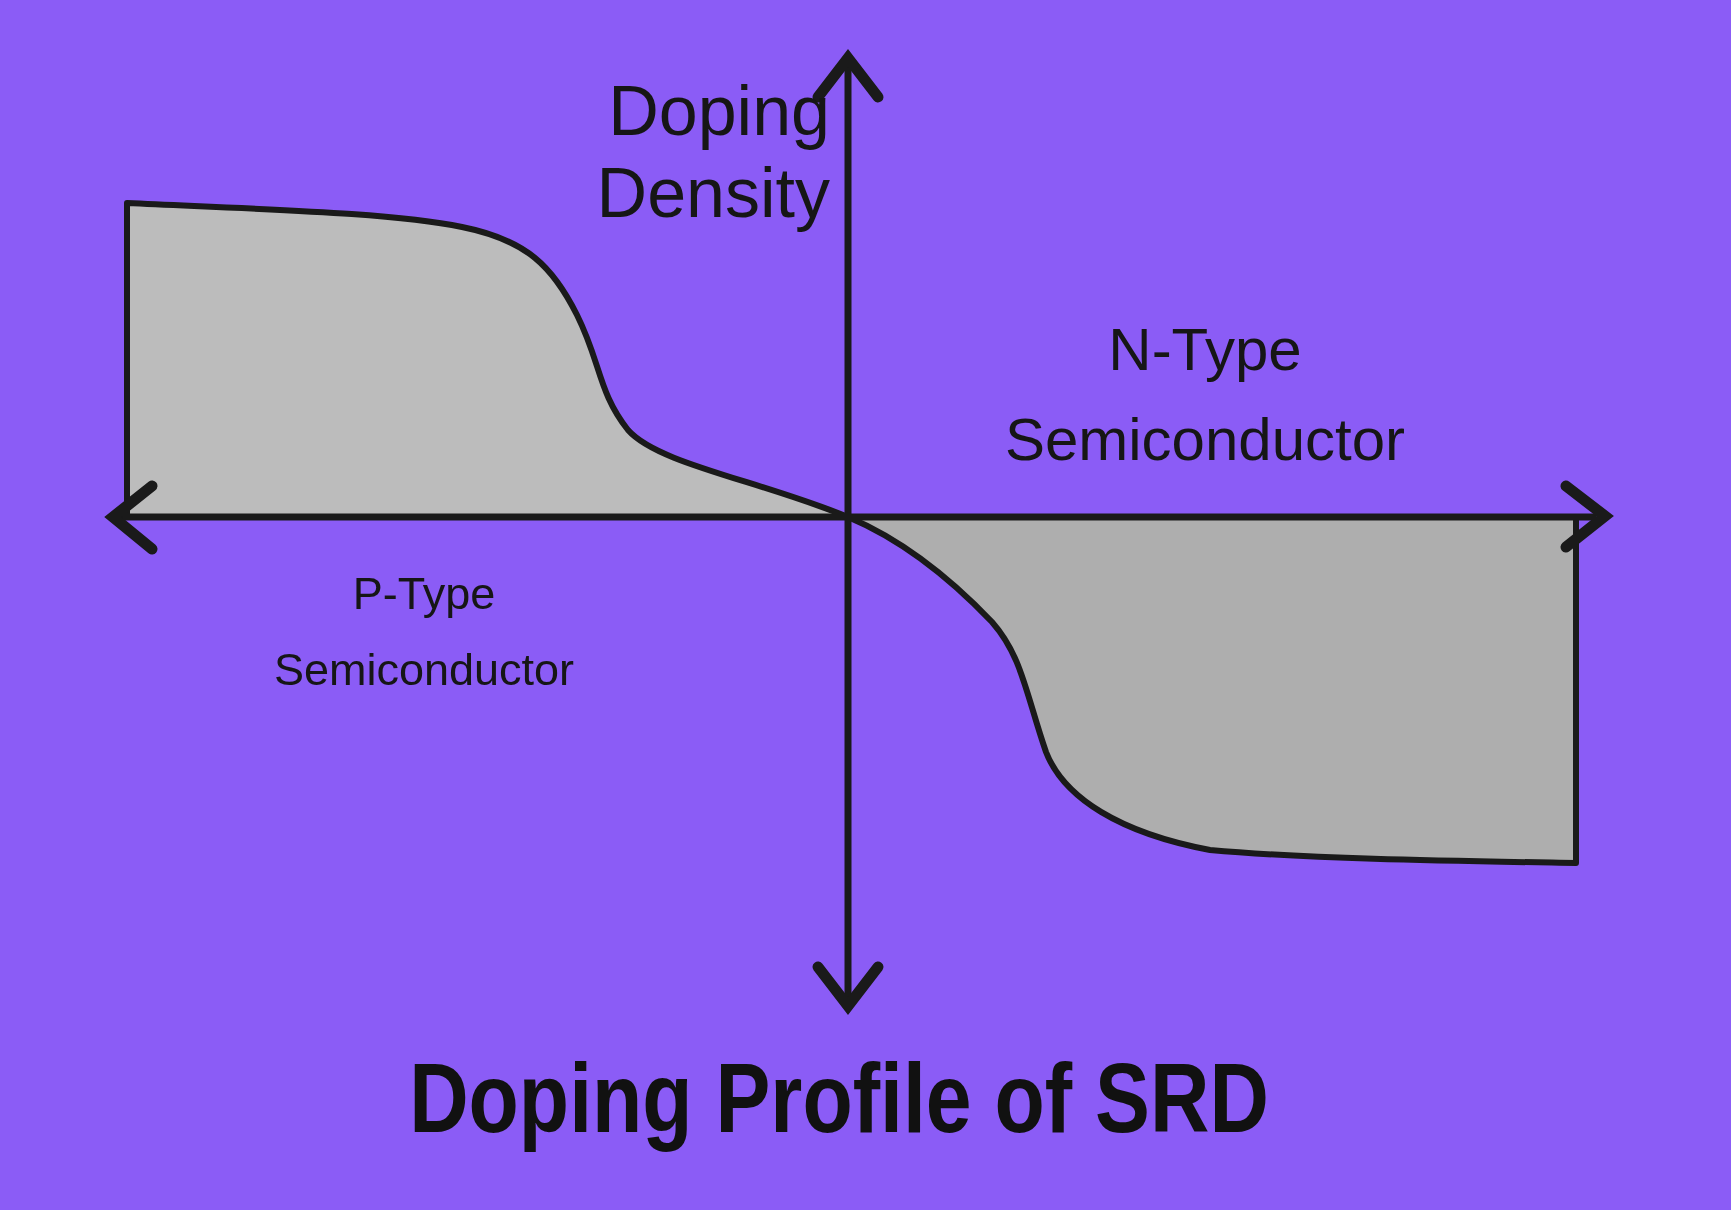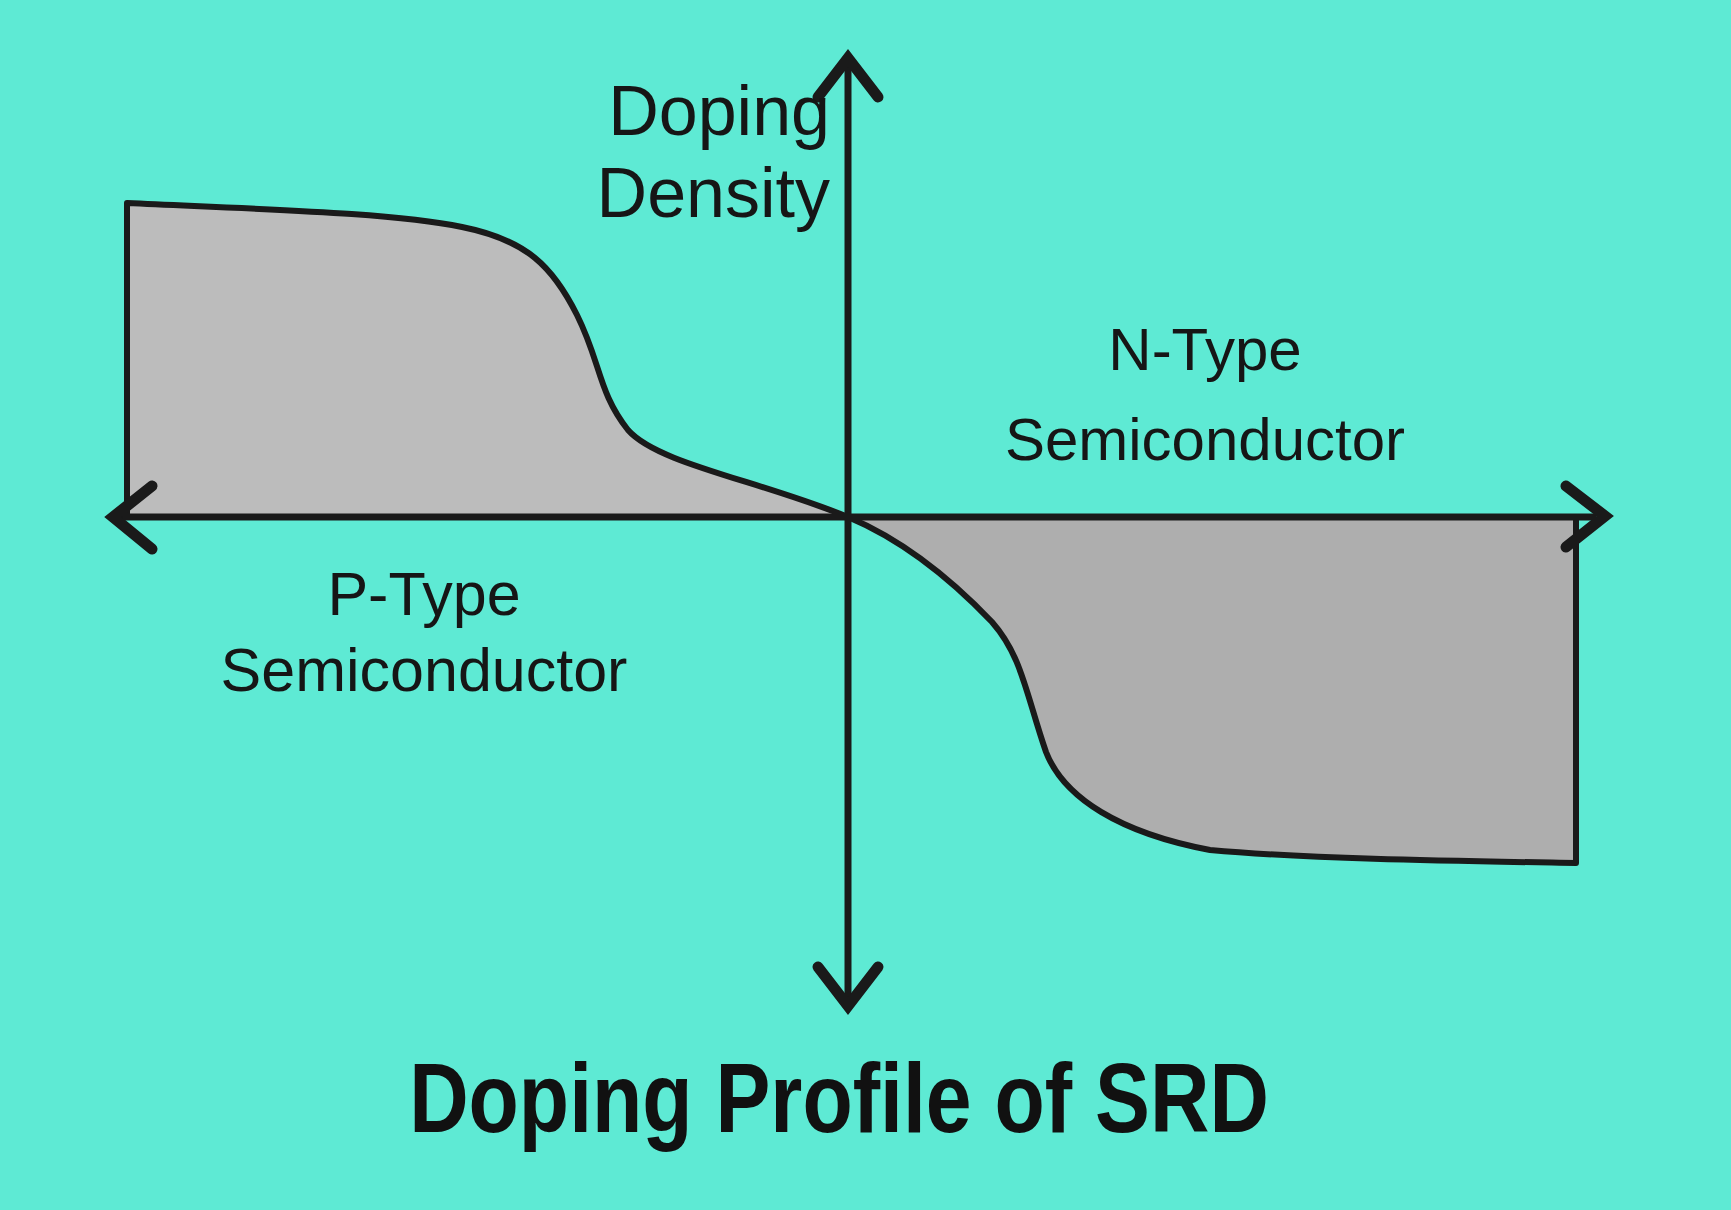--- a/index.html
+++ b/index.html
@@ -4,21 +4,21 @@
 <style>
   html, body {
     margin: 0;
     padding: 0;
     background: #ffffff;
   }
   #stage {
     position: relative;
     width: 1731px;
     height: 1210px;
-    background: #5eead4;
+    background: #8b5cf6;
     overflow: hidden;
     font-family: "Liberation Sans", sans-serif;
     color: #161616;
   }
   #diagram-svg {
     position: absolute;
     left: 0;
     top: 0;
   }
   .label {
@@ -41,21 +41,21 @@
     width: 520px;
     text-align: center;
     font-size: 60px;
     line-height: 90px;
   }
   .p-region-label {
     left: 164px;
     top: 556px;
     width: 520px;
     text-align: center;
-    font-size: 61px;
+    font-size: 45px;
     line-height: 76px;
   }
   .diagram-title {
     position: absolute;
     left: 0;
     top: 1040px;
     width: 1678px;
     text-align: center;
     font-size: 98px;
     line-height: 116px;

